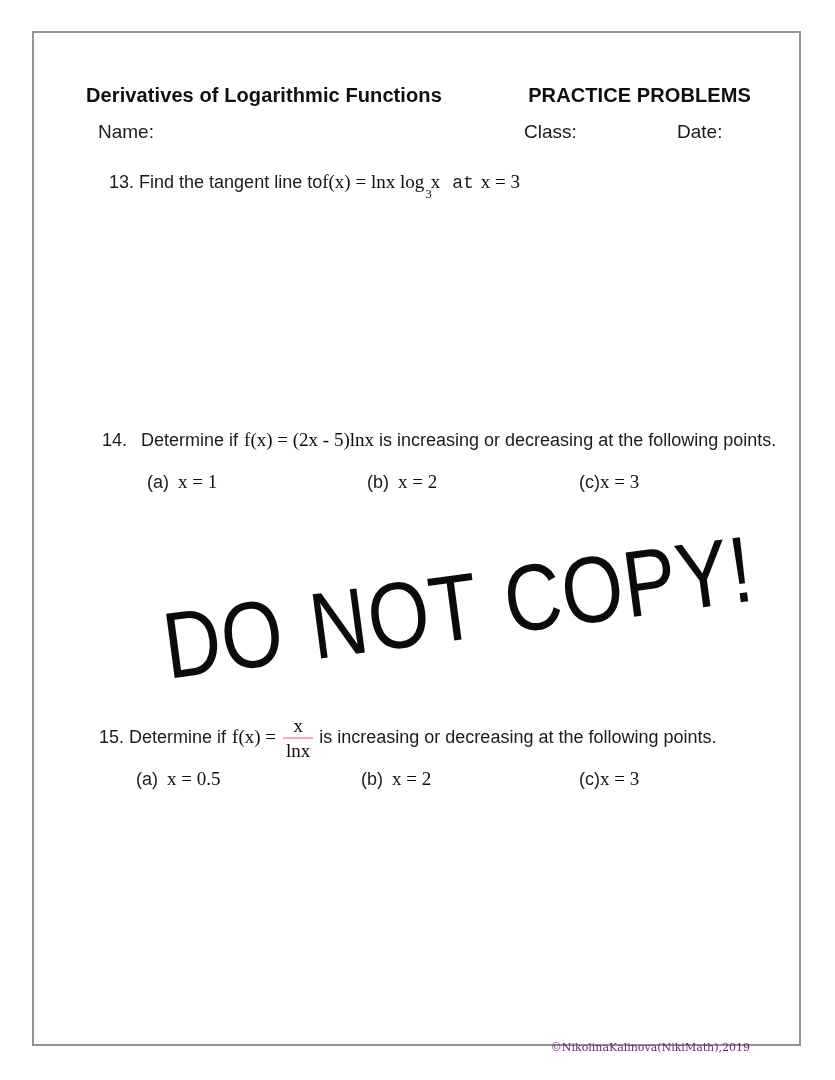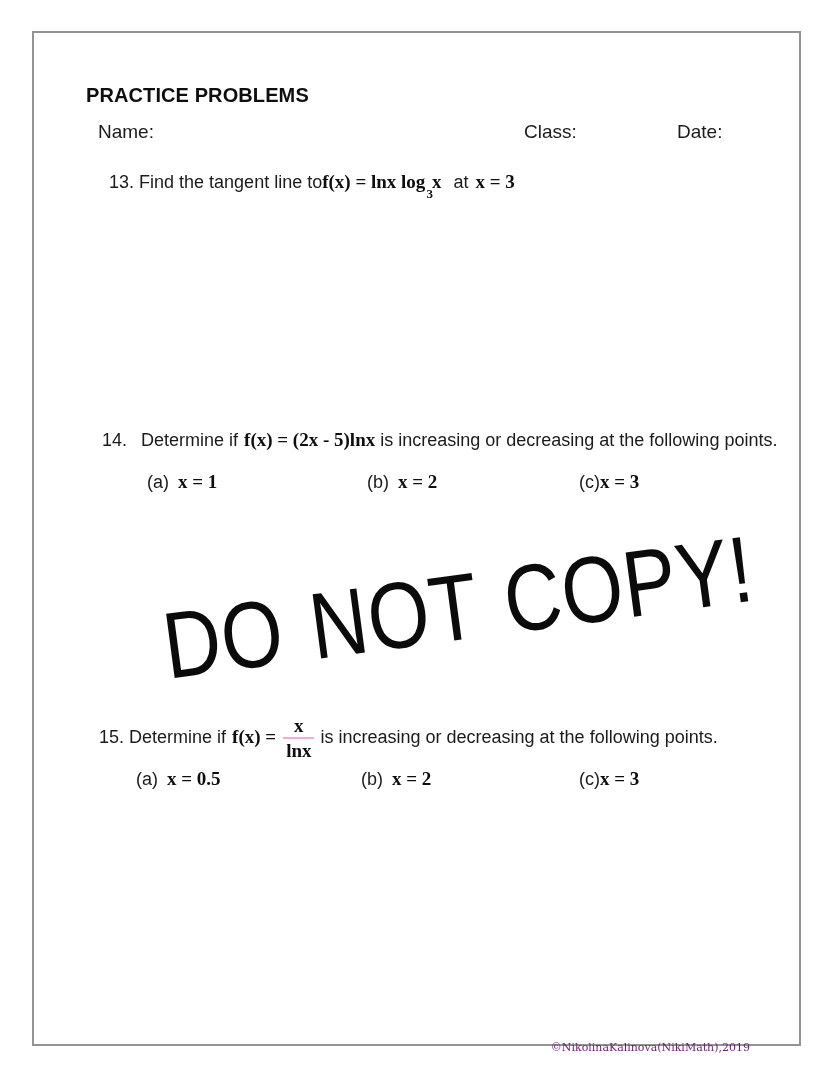--- a/index.html
+++ b/index.html
@@ -33,34 +33,34 @@
     letter-spacing: 0.1px;
   }
   .meta { font-size: 19px; color: #1b1b1b; }
   .name-label  { left: 64px;  top: 88px; }
   .class-label { left: 490px; top: 88px; }
   .date-label  { left: 643px; top: 88px; }
 
   .prob { font-size: 18px; color: #1b1b1b; white-space: nowrap; }
   .math {
     font-family: "Liberation Serif", serif;
-    font-weight: bold;
+    font-weight: normal;
     font-size: 19px;
     color: #0e0e0e;
   }
   .math sub {
     font-size: 13px;
     line-height: 0;
     position: relative;
     top: 5px;
     left: 1px;
   }
   .p13 { left: 75px; top: 138px; }
   .p13 .lead { margin-right: 0; }
-  .p13 .mid { margin: 2px 7px 0 12px; }
+  .p13 .mid { margin: 2px 7px 0 12px; font-family: Liberation Mono, monospace; }
 
   .p14 { left: 68px; top: 396px; }
   .p14 .num { margin-right: 14px; }
   .p14 .lead { margin-right: 6px; }
   .p14 .tail { margin-left: 5px; }
 
   .parts-row .part-label { font-size: 18px; color: #1b1b1b; }
   .part { white-space: nowrap; }
   .part .gap { display: inline-block; width: 9px; }
   .parts-14 .pa { left: 113px; top: 438px; }
@@ -110,20 +110,21 @@
     font-size: 11px;
     color: #701a75;
   }
 </style>
 </head>
 <body>
 
 <div class="frame">
 
   <div class="abs header-row">
+    <span class="title">Derivatives of Logarithmic Functions</span>
     <span class="right-title">PRACTICE PROBLEMS</span>
   </div>
   <span class="abs meta name-label">Name:</span>
   <span class="abs meta class-label">Class:</span>
   <span class="abs meta date-label">Date:</span>
 
   <div class="abs prob p13">
     <span class="num">13.</span>
     <span class="lead">Find the tangent line to</span><span class="math"><span>f(x) = lnx log</span><sub>3</sub><span>x</span></span><span class="mid">at</span><span class="math">x = 3</span>
   </div>

